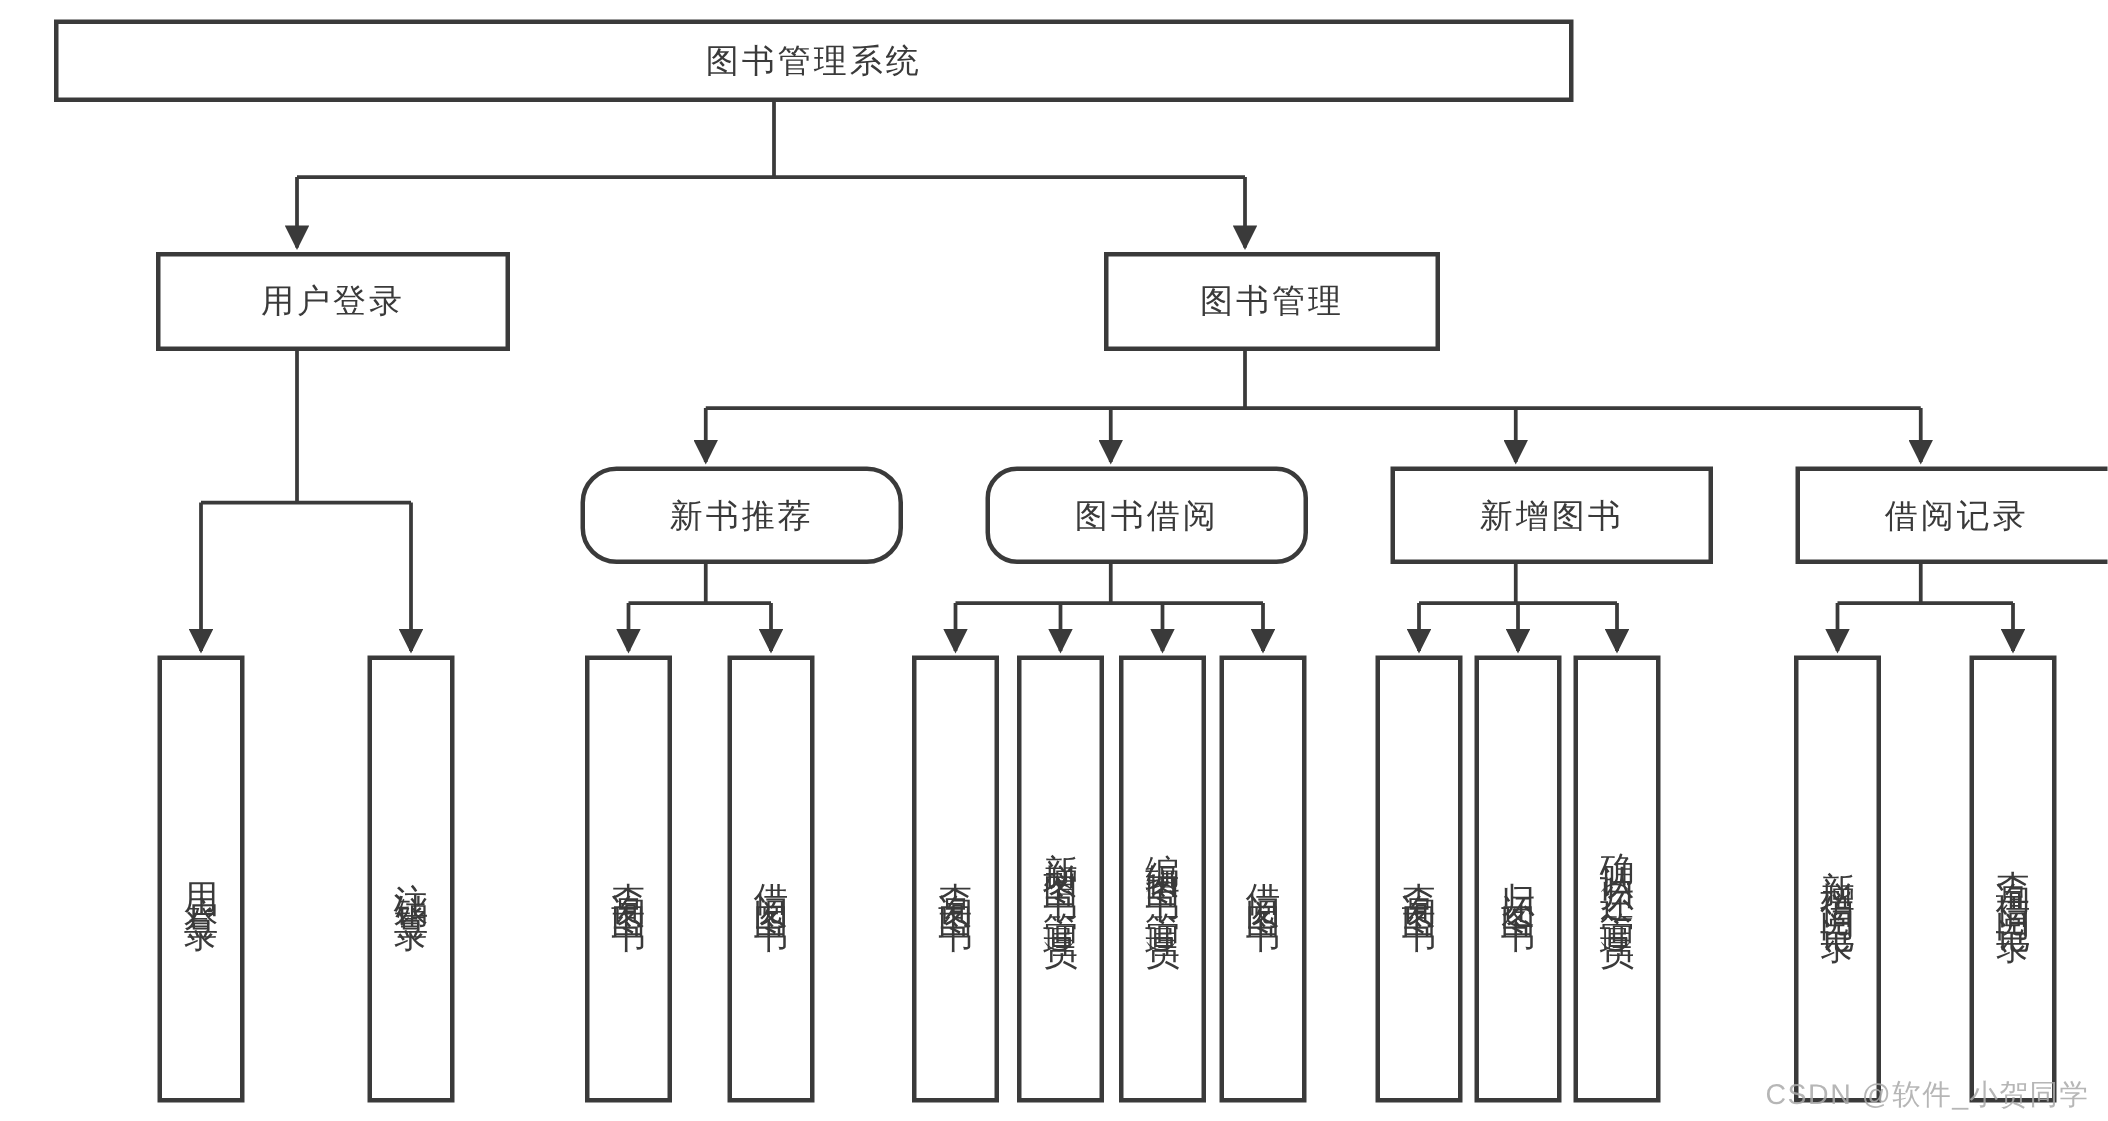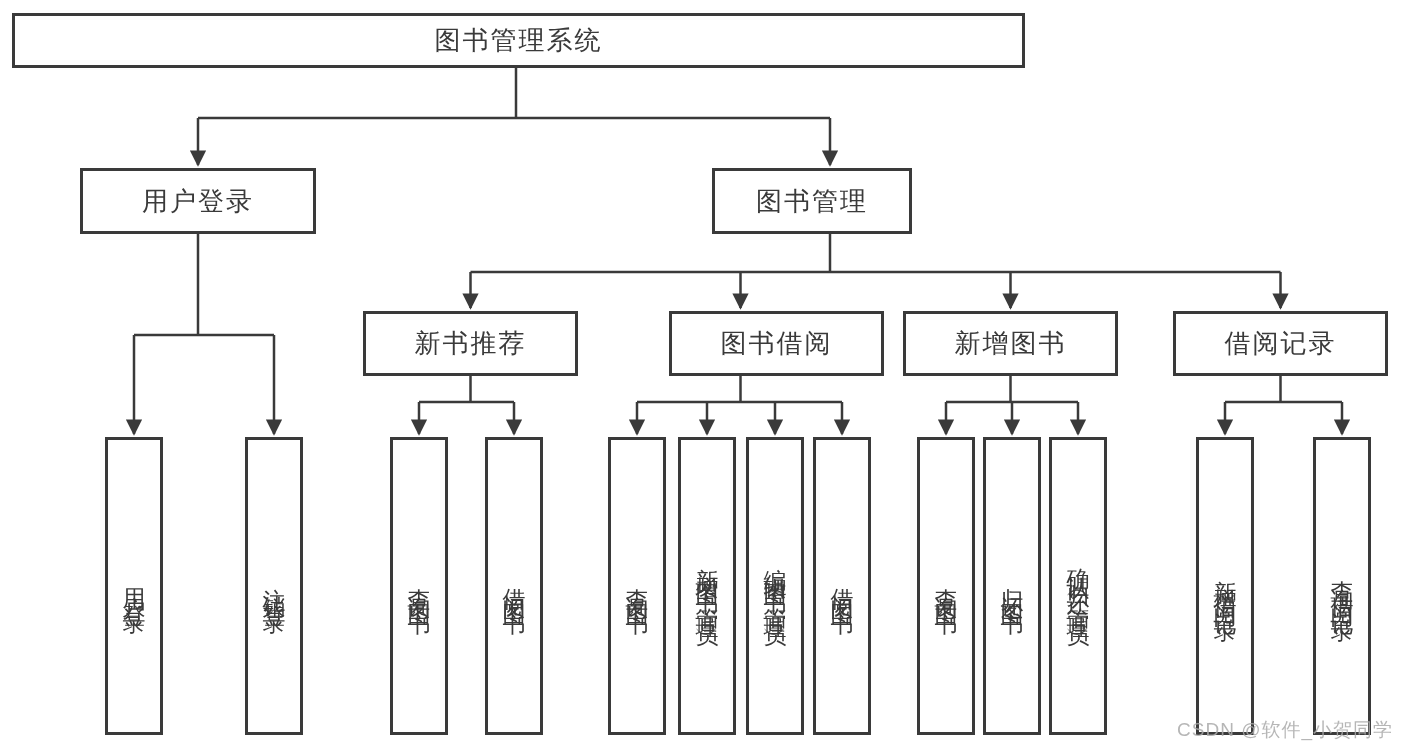--- a/index.html
+++ b/index.html
@@ -39,37 +39,38 @@
     position: absolute;
     background: var(--box-bg);
     border: 3px solid var(--line);
     color: var(--text);
     display: flex;
     align-items: center;
     justify-content: center;
     text-align: center;
   }
   .node-h {
-    font-size: 26px;
+    font-size: 22px;
     letter-spacing: 2px;
+    margin-left: 24px;
   }
   .node-v span {
     writing-mode: vertical-rl;
     text-orientation: mixed;
     font-size: 23px;
     letter-spacing: 8px;
     line-height: 1;
   }
   
   .n-root { left: 12px;  top: 13px;  width: 1013px; height: 55px; }
   .n-l2a  { left: 80px;  top: 168px; width: 236px;  height: 66px; }
-  .n-l2b  { left: 712px; top: 168px; width: 200px;  height: 66px; }
+  .n-l2b  { left: 712px; top: 168px; width: 224px;  height: 66px; }
   .n-l3   { top: 311px;  width: 215px; height: 65px; }
-  .n-l3-1 { left: 363px; }
-  .n-l3-2 { left: 669px; }
+  .n-l3-1 { left: 363px; border-radius: 24px; }
+  .n-l3-2 { left: 633px; border-radius: 21px; }
   .n-l3-3 { left: 903px; }
   .n-l3-4 { left: 1173px; }
   .n-l4   { top: 437px; width: 58px; height: 298px; }
   .n-l4-1  { left: 105px; }
   .n-l4-2  { left: 245px; }
   .n-l4-3  { left: 390px; }
   .n-l4-4  { left: 485px; }
   .n-l4-5  { left: 608px; }
   .n-l4-6  { left: 678px; }
   .n-l4-7  { left: 746px; }

